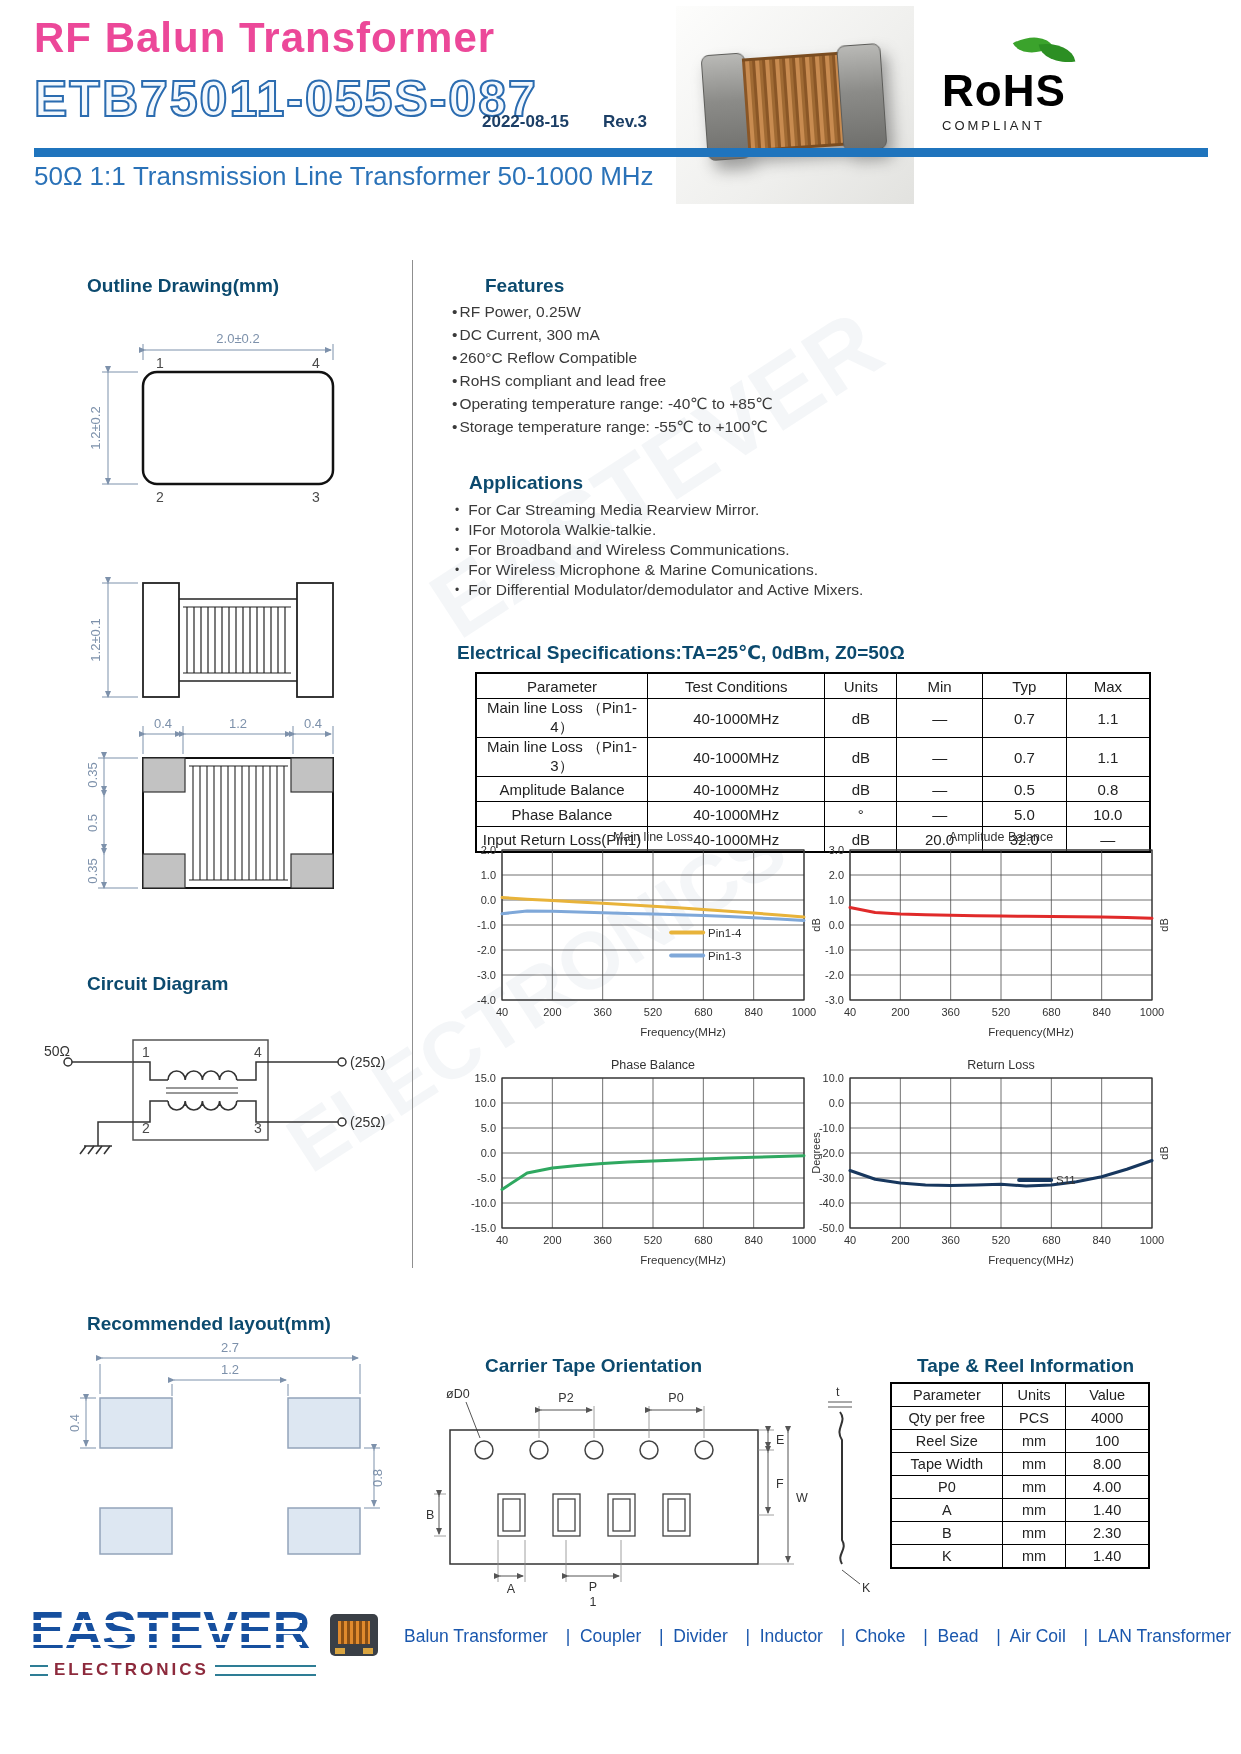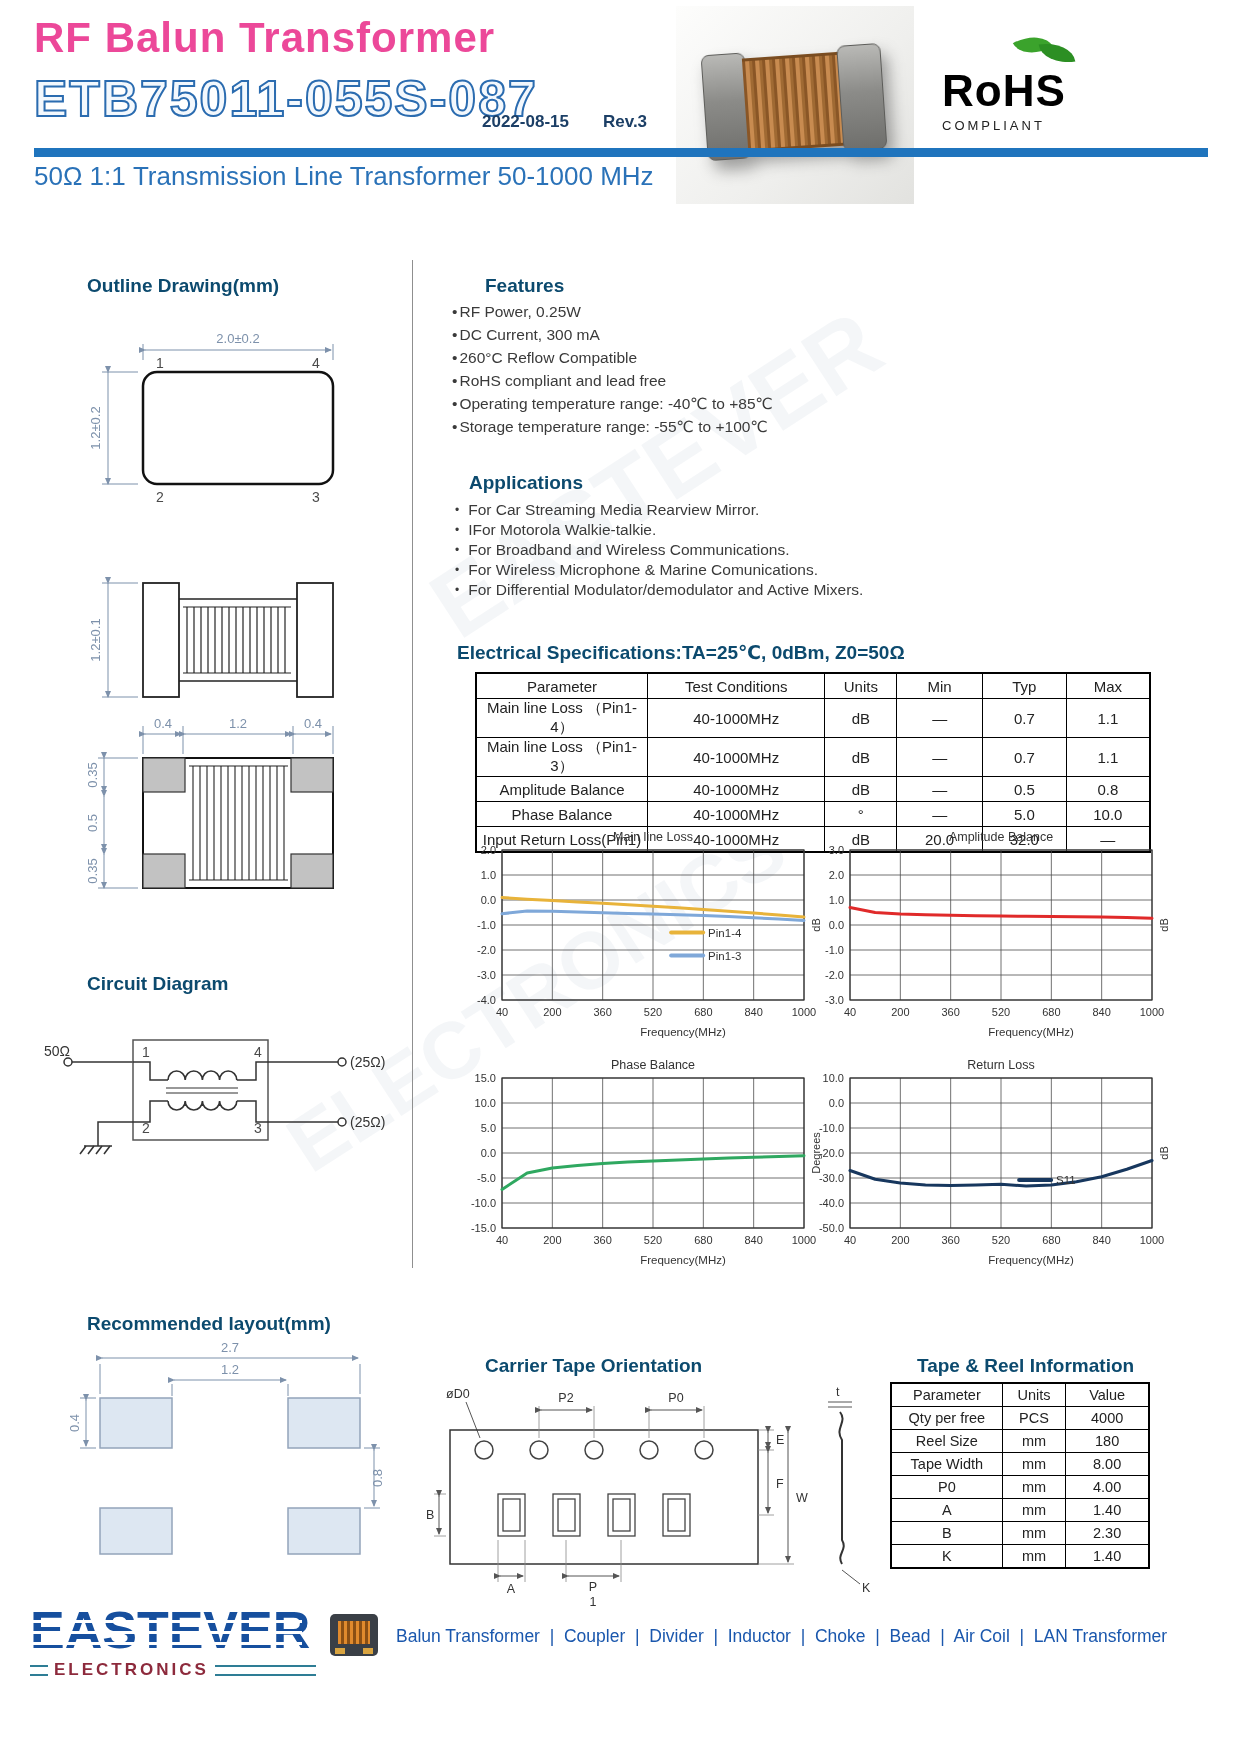--- a/index.html
+++ b/index.html
@@ -70,21 +70,21 @@
   .brandrow{position:absolute;left:0;top:62px;width:286px;display:flex;align-items:center;}
   .rule{height:7px;border-top:2.5px solid #2e7d95;border-bottom:2.5px solid #2e7d95;flex:0 0 18px;}
   .rule.grow{flex:1;}
   .brand-sub{font-size:17px;font-weight:800;color:#8d2a3c;letter-spacing:3px;padding:0 6px;}
   .eicon{position:absolute;left:300px;top:16px;width:48px;height:42px;background:#3a3f46;border-radius:5px;}
   .eicon i{position:absolute;left:8px;top:7px;right:8px;bottom:12px;
            background:repeating-linear-gradient(90deg,#e08a2d 0 3px,#8a4f14 3px 6px);}
   .eicon u{position:absolute;bottom:2px;width:10px;height:6px;background:#d9a440;}
   .eicon u.l{left:5px}.eicon u.r{right:5px}
   .flinks{position:absolute;left:366px;top:28px;font-size:17.5px;color:#1a57ad;white-space:nowrap;}
-  .flinks .item{display:inline;cursor:pointer;}
+  .flinks .item{display:inline;cursor:pointer;margin-left:8px;}
   .flinks .item:not(:first-child)::before{content:"  |  ";color:#1a57ad;white-space:pre;}
 </style>
 </head>
 <body>
 
 <div id="page">
 
   <div class="abs wm" style="left:400px;top:420px;font-size:95px;transform:rotate(-33deg);">EASTEVER</div>
   <div class="abs wm" style="left:250px;top:950px;font-size:80px;transform:rotate(-33deg);">ELECTRONICS</div>
 
@@ -603,21 +603,21 @@
       </thead>
       <tbody>
         <tr>
           <td>Qty per free</td>
           <td>PCS</td>
           <td>4000</td>
         </tr>
         <tr>
           <td>Reel Size</td>
           <td>mm</td>
-          <td>180</td>
+          <td>100</td>
         </tr>
         <tr>
           <td>Tape Width</td>
           <td>mm</td>
           <td>8.00</td>
         </tr>
         <tr>
           <td>P0</td>
           <td>mm</td>
           <td>4.00</td>

